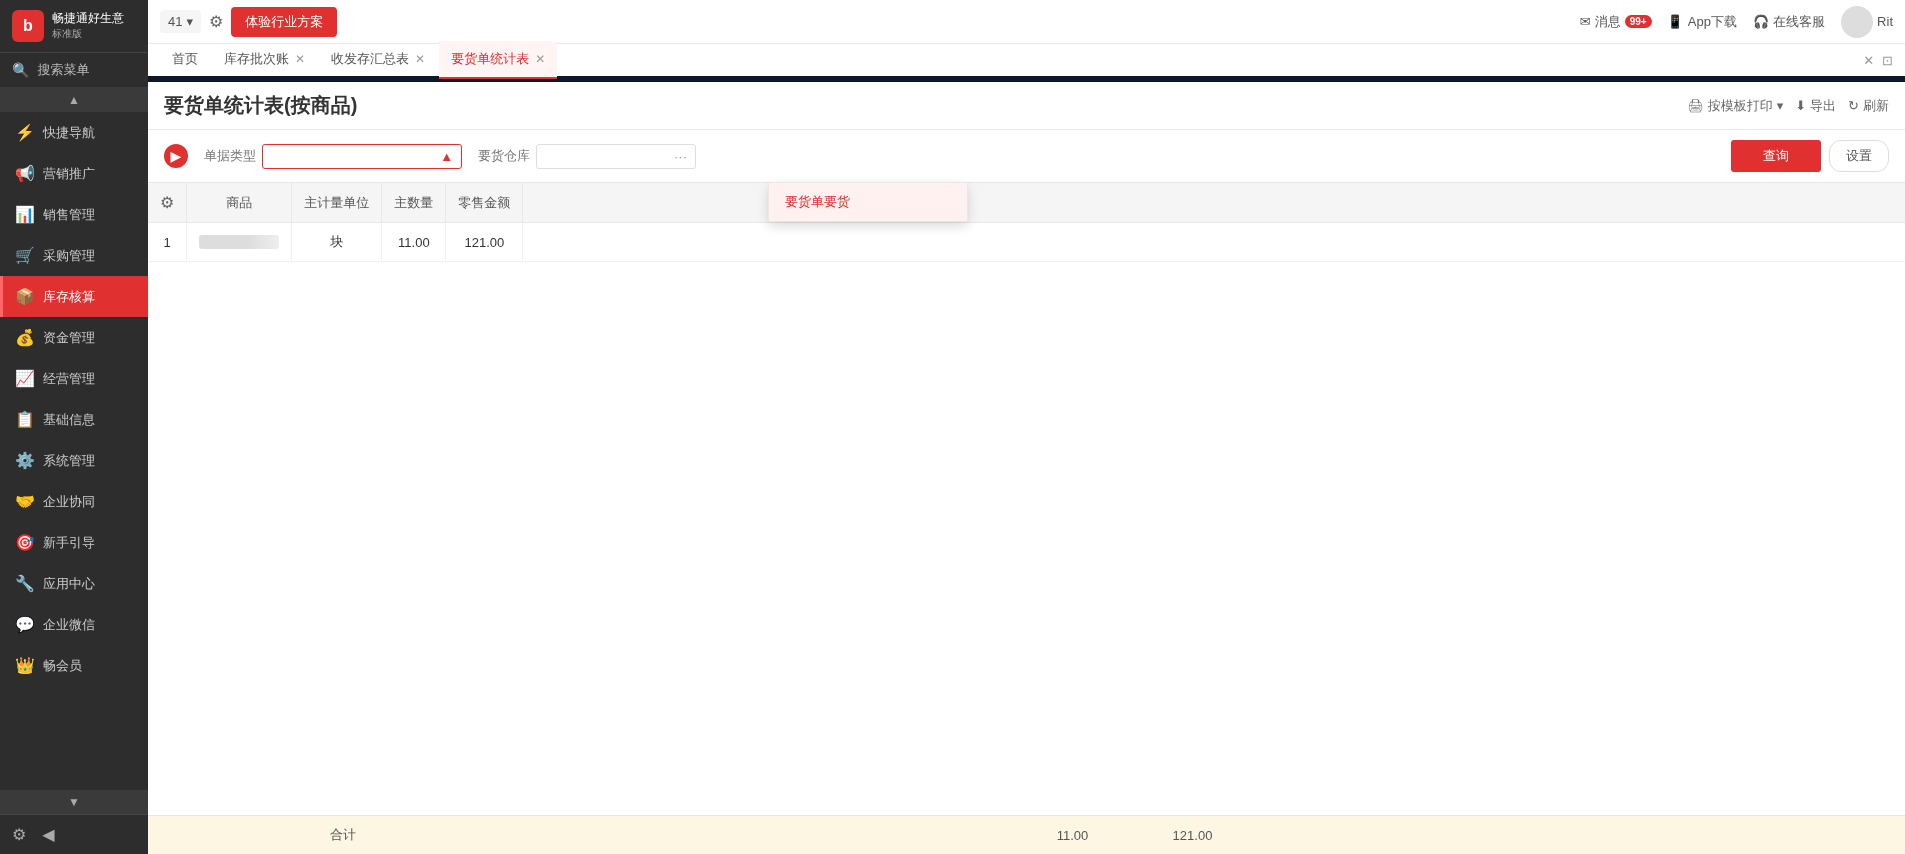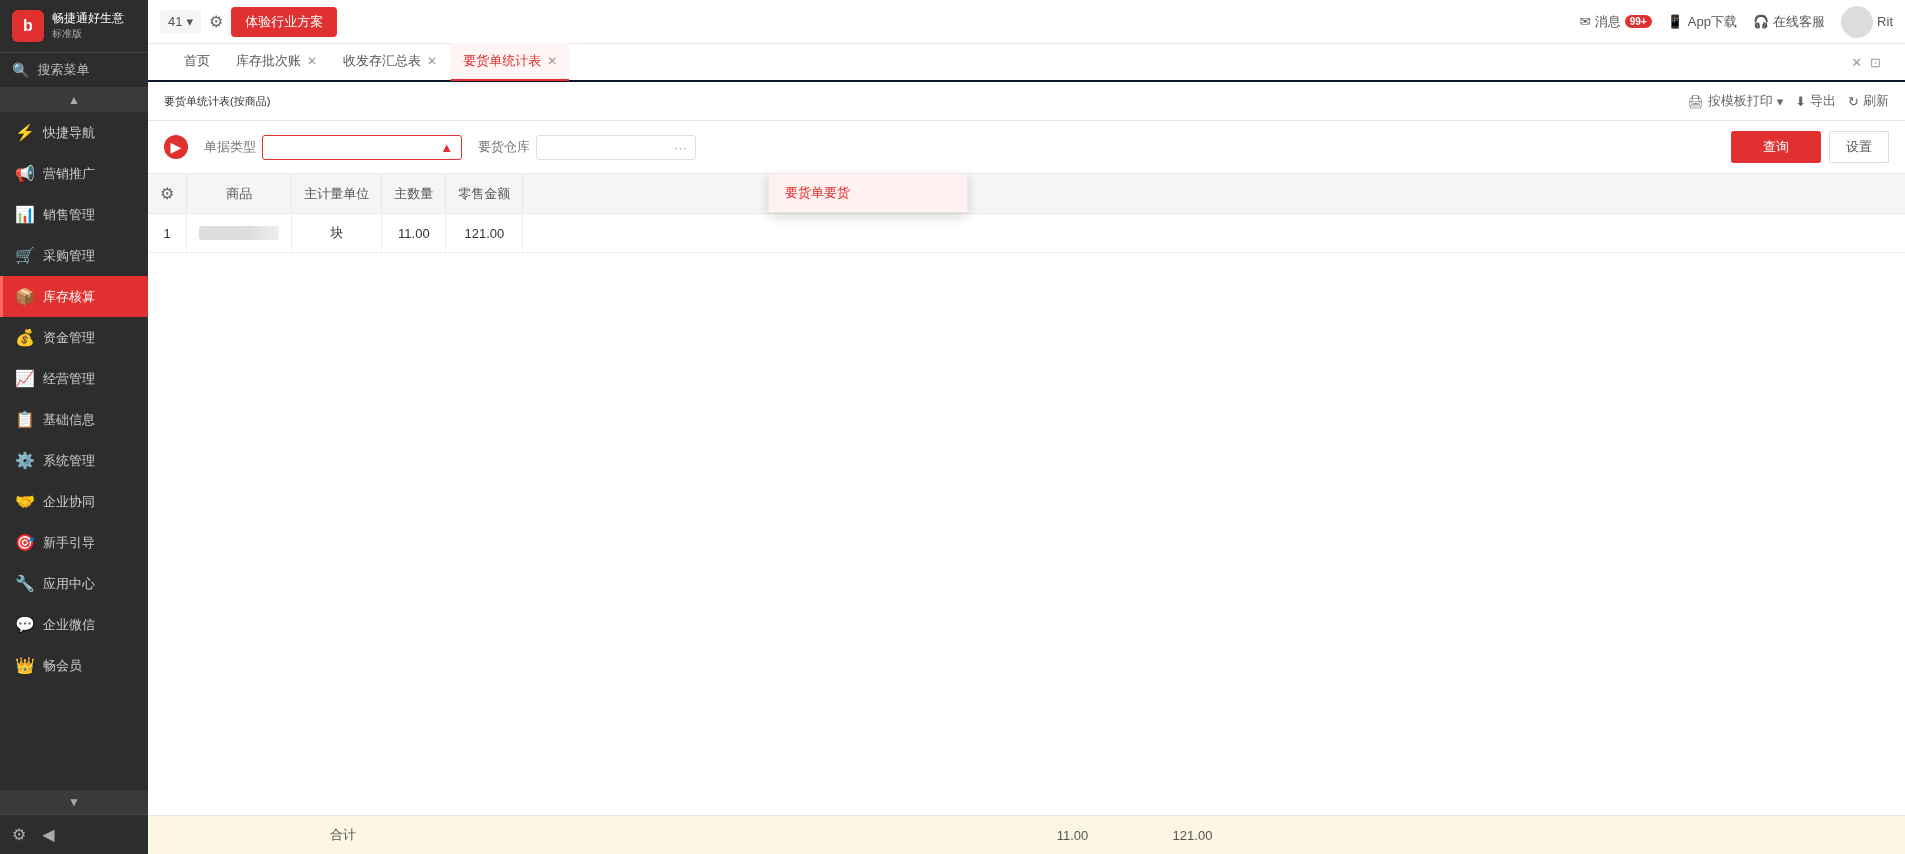--- a/index.html
+++ b/index.html
@@ -150,22 +150,22 @@
       height: 32px;
       background: #ddd;
       border-radius: 50%;
     }
 
     
     .tabs-bar {
       background: #fff;
       display: flex;
       align-items: center;
-      padding: 0 24px;
-      border-bottom: 2px solid #0f172a;
+      padding: 0 12px;
+      border-bottom: 6px solid #0f172a;
       height: 38px;
       flex-shrink: 0;
       gap: 2px;
     }
     .tab {
       display: flex;
       align-items: center;
       padding: 0 12px;
       height: 38px;
       font-size: 13px;
@@ -200,21 +200,21 @@
     }
     .page-header {
       background: #fff;
       padding: 10px 16px;
       display: flex;
       align-items: center;
       justify-content: space-between;
       border-bottom: 1px solid #e8e8e8;
       flex-shrink: 0;
     }
-    .page-title { font-size: 11px; font-weight: normal; color: #333; }
+    .page-title { font-size: 20px; font-weight: bold; color: #333; }
     .page-actions { display: flex; align-items: center; gap: 12px; }
     .btn-action {
       display: flex;
       align-items: center;
       gap: 4px;
       font-size: 13px;
       color: #666;
       cursor: pointer;
     }
 
@@ -311,21 +311,21 @@
       border-radius: 3px;
       padding: 6px 32px;
       cursor: pointer;
       font-size: 13px;
       margin-left: 18px;
     }
     .btn-setting {
       background: #fff;
       color: #555;
       border: 1px solid #ddd;
-      border-radius: 2px;
+      border-radius: 12px;
       padding: 6px 16px;
       cursor: pointer;
       font-size: 13px;
     }
 
     
     .dropdown-overlay {
       position: absolute;
       top: 100%;
       left: 620px;

